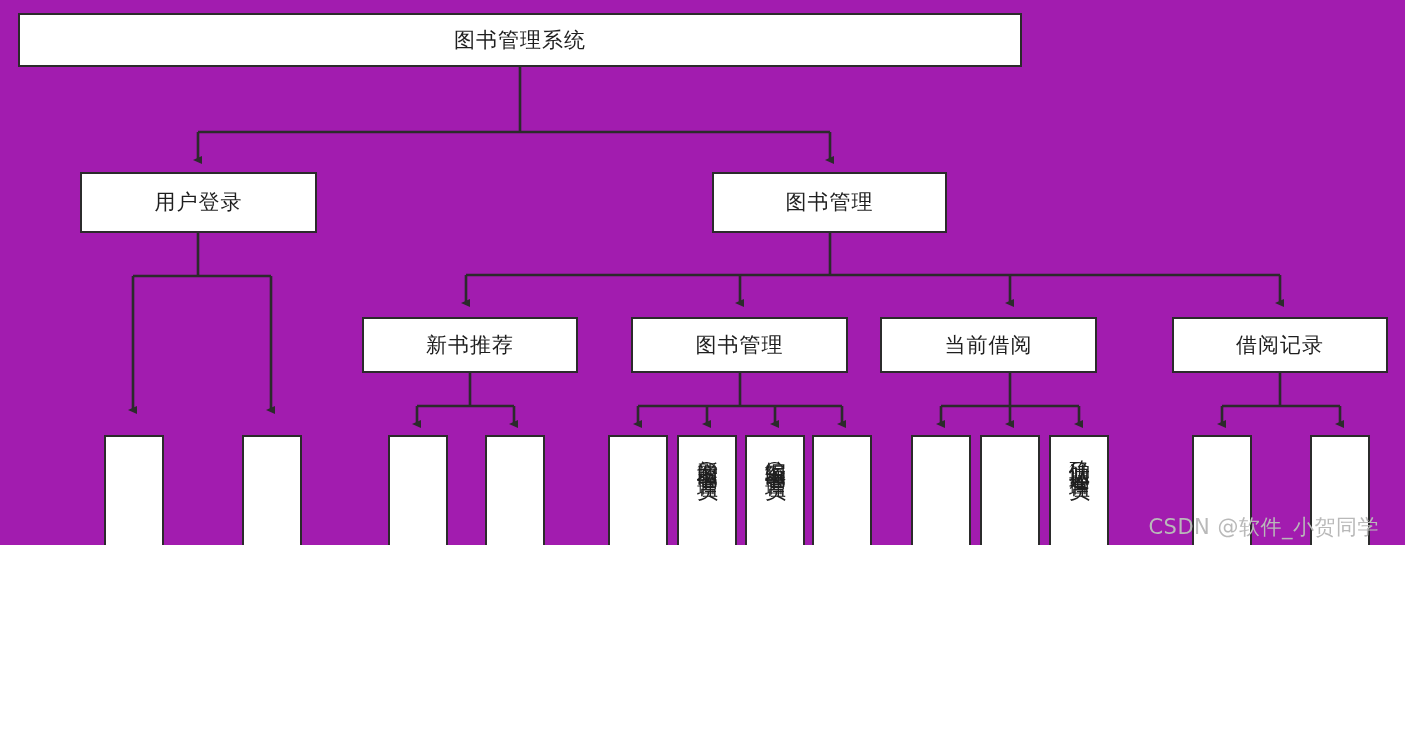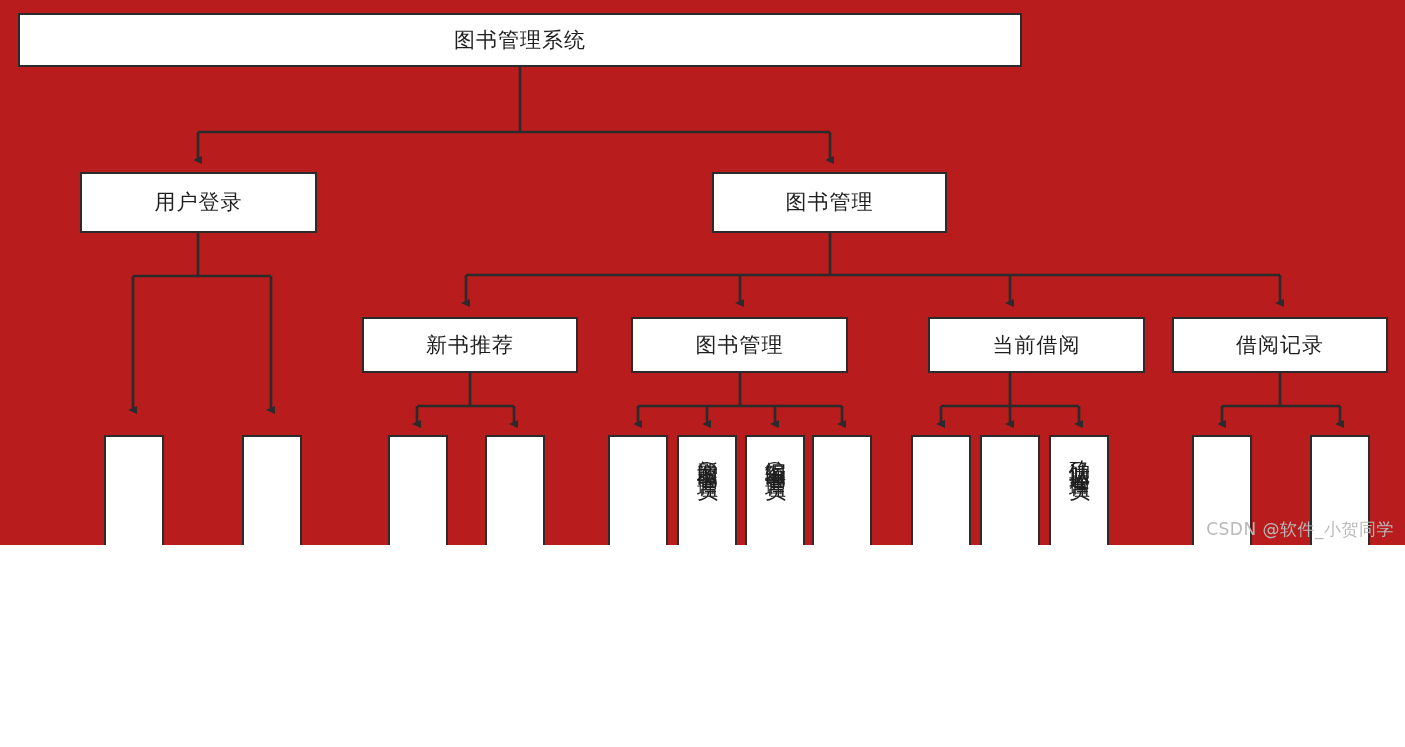--- a/index.html
+++ b/index.html
@@ -4,21 +4,21 @@
 <style>
   html, body {
     margin: 0;
     padding: 0;
     background: #ffffff;
   }
   #canvas {
     position: relative;
     width: 1405px;
     height: 545px;
-    background: #b91c1c;
+    background: #a21caf;
     font-family: "DejaVu Sans", "Liberation Sans", sans-serif;
     overflow: hidden;
   }
   svg.wires {
     position: absolute;
     left: 0;
     top: 0;
     width: 1405px;
     height: 747px;
     pointer-events: none;
@@ -52,23 +52,23 @@
     letter-spacing: 3px;
     line-height: 1.1;
     white-space: nowrap;
   }
   .node.leaf.centered {
     align-items: center;
     padding-top: 0;
   }
   .watermark {
     position: absolute;
-    right: 11px;
+    right: 26px;
     bottom: 4px;
-    font-size: 17px;
+    font-size: 21px;
     color: #b9b9b9;
     white-space: nowrap;
     letter-spacing: 0.5px;
     text-align: center;
   }
 </style>
 </head>
 <body>
 
 <div id="canvas">
@@ -136,21 +136,21 @@
   </div>
 
   <div class="node" style="left:712px; top:172px; width:235px; height:61px;">
     <span class="label">图书管理</span>
   </div>
 
   <div class="node" style="left:631px; top:317px; width:217px; height:56px;">
     <span class="label">图书管理</span>
   </div>
 
-  <div class="node" style="left:928px; top:317px; width:217px; height:56px;justify-content:center;">
+  <div class="node" style="left:880px; top:317px; width:217px; height:56px;justify-content:center;">
     <span class="label">当前借阅</span>
   </div>
 
   <div class="node" style="left:1172px; top:317px; width:216px; height:56px;">
     <span class="label">借阅记录</span>
   </div>
 
   <div class="node leaf centered" style="left:104px; top:435px; width:60px; height:300px;">
     <span class="label">用户登录</span>
   </div>

